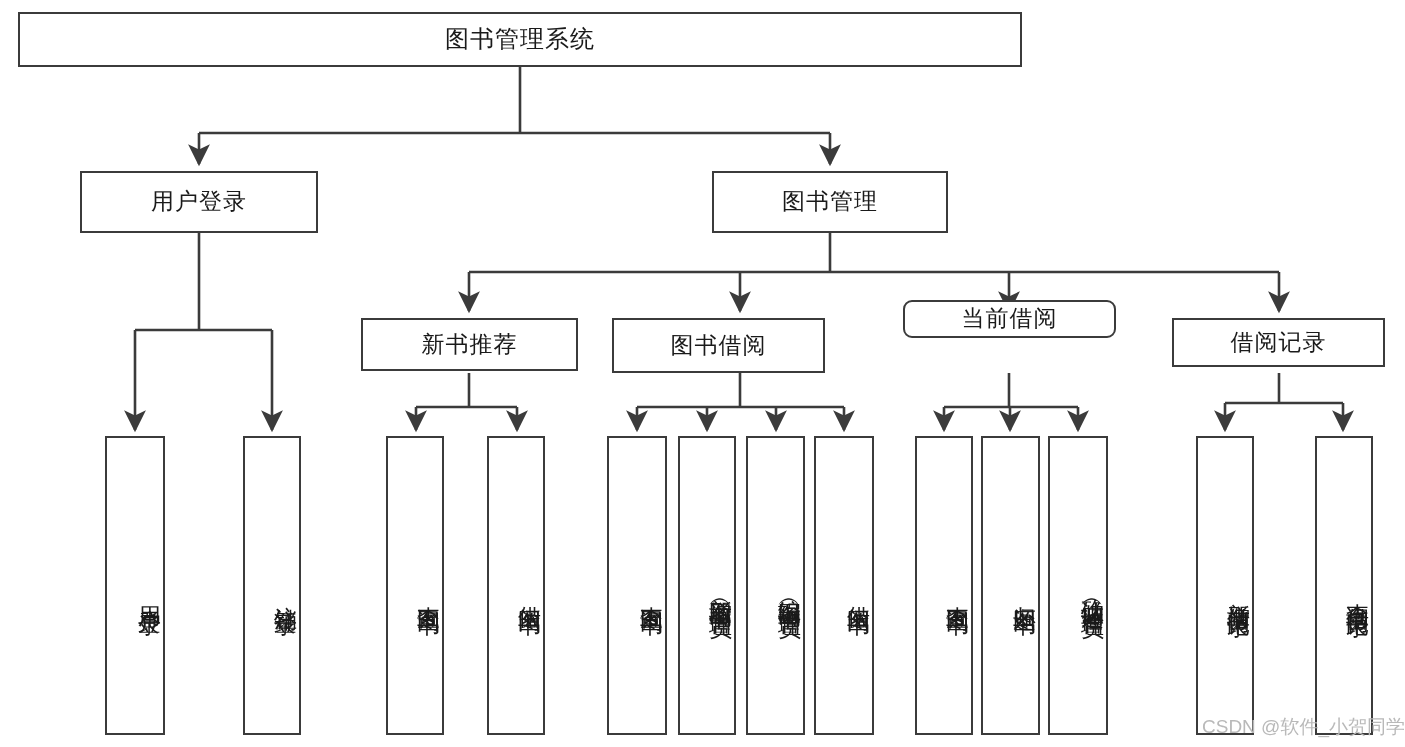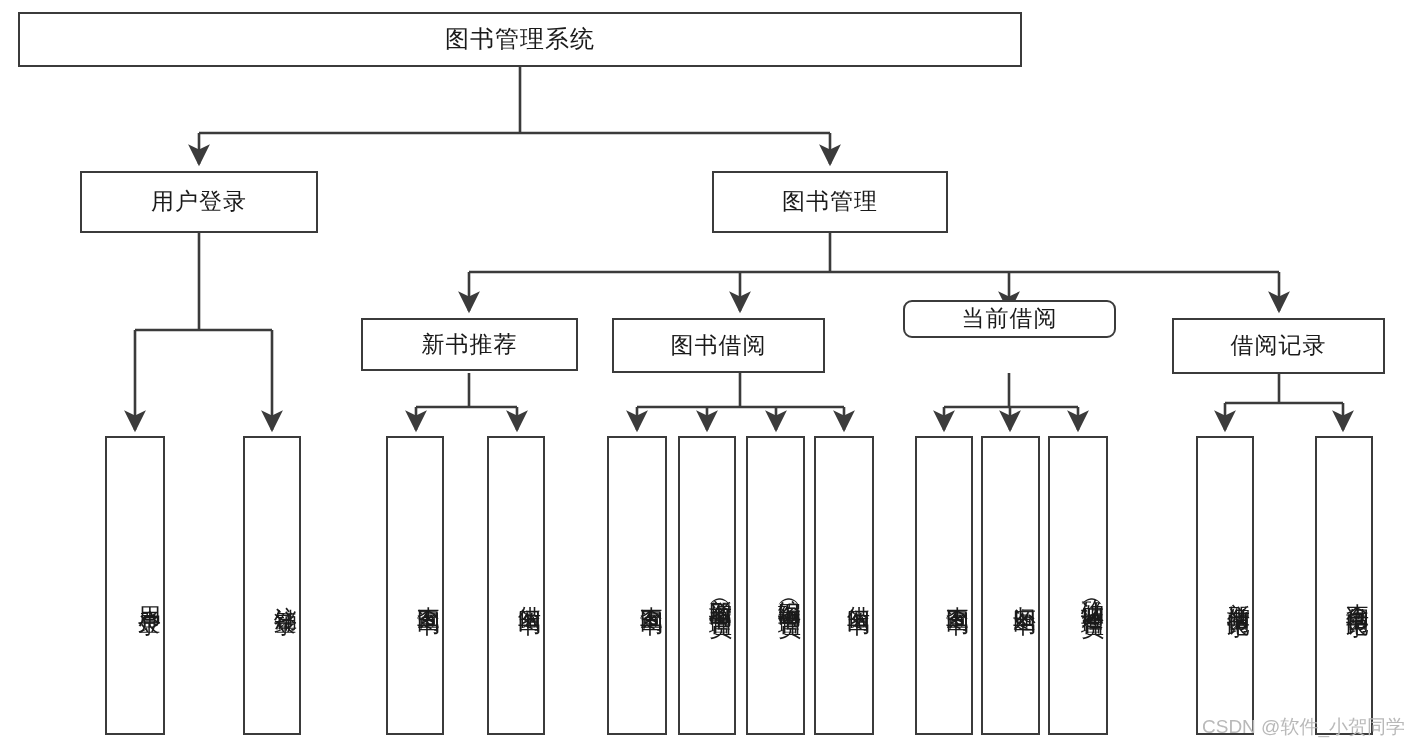--- a/index.html
+++ b/index.html
@@ -136,21 +136,21 @@
 
   <div class="node horiz" style="left:361px; top:318px; width:217px; height:53px;">
     <span class="node-label">新书推荐</span>
   </div>
   <div class="node horiz" style="left:612px; top:318px; width:213px; height:55px;">
     <span class="node-label">图书借阅</span>
   </div>
   <div class="node horiz" style="left:903px; top:300px; width:213px; height:38px;border-radius:9px;">
     <span class="node-label">当前借阅</span>
   </div>
-  <div class="node horiz" style="left:1172px; top:318px; width:213px; height:56px;">
+  <div class="node horiz" style="left:1172px; top:318px; width:213px; height:49px;">
     <span class="node-label">借阅记录</span>
   </div>
 
   <div class="node leaf" style="left:105px; top:436px; width:60px; height:299px;">
     <span class="node-label">用户登录</span>
   </div>
   <div class="node leaf" style="left:243px; top:436px; width:58px; height:299px;">
     <span class="node-label">注销登录</span>
   </div>
 

